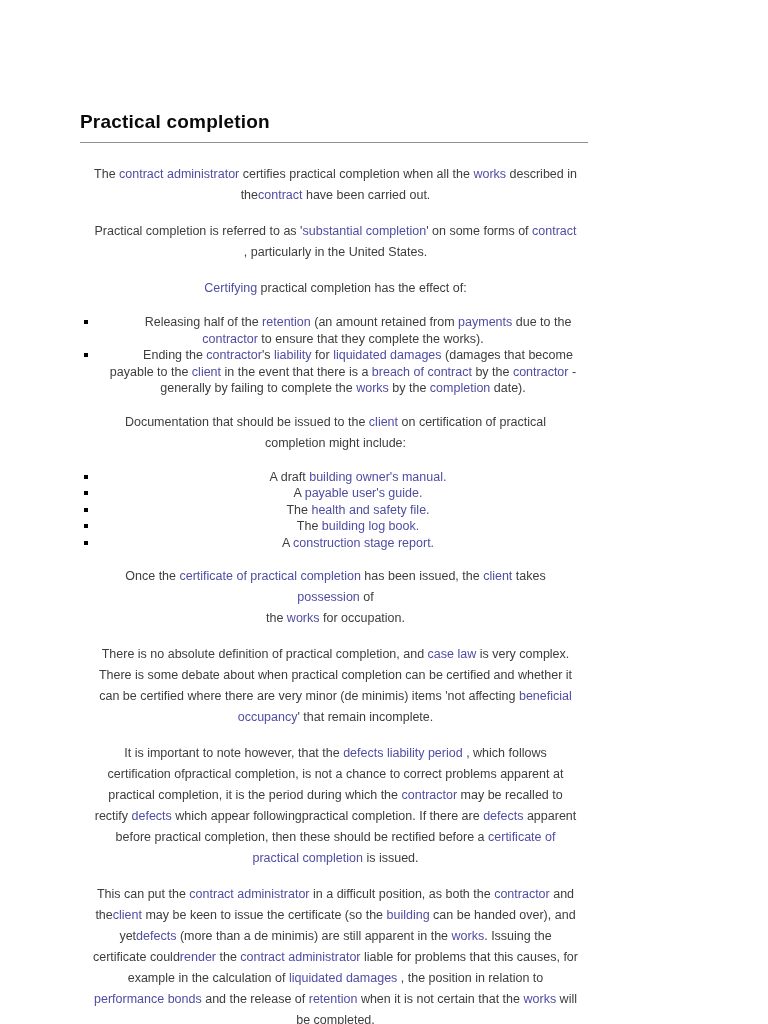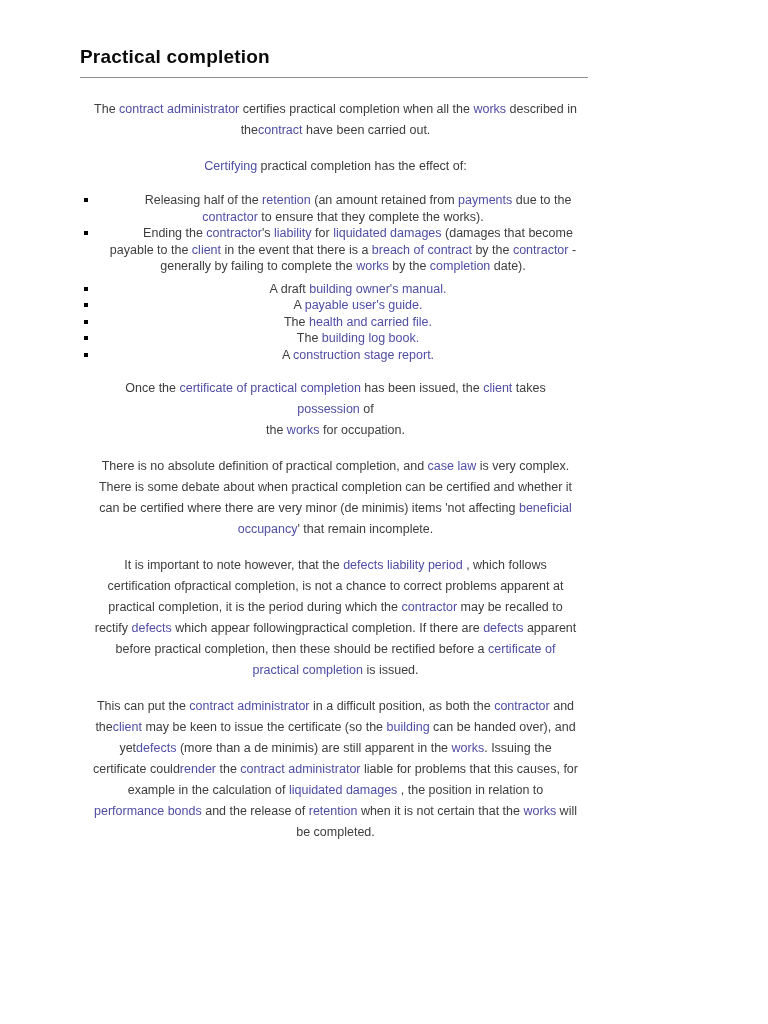--- a/index.html
+++ b/index.html
@@ -10,21 +10,21 @@
   body {
     width: 768px;
     height: 1024px;
     overflow: hidden;
     font-family: "Liberation Sans", "DejaVu Sans", sans-serif;
   }
   .page {
     box-sizing: border-box;
     width: 668px;
     height: 1024px;
-    padding: 46px 80px 0 80px;
+    padding: 111px 80px 0 80px;
     background: #ffffff;
   }
   .doc-title {
     font-size: 19px;
     font-weight: bold;
     color: #0a0a0a;
     margin: 0;
     letter-spacing: 0.2px;
   }
   .title-rule {
@@ -72,29 +72,31 @@
   }
 </style>
 </head>
 <body>
 
 <div class="page">
   <h1 class="doc-title">Practical completion</h1>
   <hr class="title-rule">
   <div class="doc-body" id="doc-body">
       <p class="para"><span class="txt">The </span><span class="link">contract administrator</span><span class="txt"> certifies practical completion when all the </span><span class="link">works</span><span class="txt"> described in</span><br><span class="txt">the</span><span class="link">contract</span><span class="txt"> have been carried out.</span></p>
+      <p class="para"><span class="txt">Practical completion is referred to as '</span><span class="link">substantial completion</span><span class="txt">' on some forms of </span><span class="link">contract</span><span class="txt"> , particularly in the United States.</span></p>
       <p class="para"><span class="link">Certifying</span><span class="txt"> practical completion has the effect of:</span></p>
       <ul class="doc-list">
         <li><span class="bullet"></span><span class="txt">Releasing half of the </span><span class="link">retention</span><span class="txt"> (an amount retained from </span><span class="link">payments</span><span class="txt"> due to the </span><span class="link">contractor</span><span class="txt"> to ensure that they complete the works).</span></li>
         <li><span class="bullet"></span><span class="txt">Ending the </span><span class="link">contractor</span><span class="txt">'s </span><span class="link">liability</span><span class="txt"> for </span><span class="link">liquidated damages</span><span class="txt"> (damages that become payable to the </span><span class="link">client</span><span class="txt"> in the event that there is a </span><span class="link">breach of contract</span><span class="txt"> by the </span><span class="link">contractor</span><span class="txt"> - generally by failing to complete the </span><span class="link">works</span><span class="txt"> by the </span><span class="link">completion</span><span class="txt"> date).</span></li>
       </ul>
+      <p class="para"><span class="txt">Documentation that should be issued to the </span><span class="link">client</span><span class="txt"> on certification of practical completion might include:</span></p>
       <ul class="doc-list">
         <li><span class="bullet"></span><span class="txt">A draft </span><span class="link">building owner's manual.</span></li>
         <li><span class="bullet"></span><span class="txt">A </span><span class="link">payable user's guide.</span></li>
-        <li><span class="bullet"></span><span class="txt">The </span><span class="link">health and carried file.</span></li>
+        <li><span class="bullet"></span><span class="txt">The </span><span class="link">health and safety file.</span></li>
         <li><span class="bullet"></span><span class="txt">The </span><span class="link">building log book.</span></li>
         <li><span class="bullet"></span><span class="txt">A </span><span class="link">construction stage report.</span></li>
       </ul>
       <p class="para"><span class="txt">Once the </span><span class="link">certificate of practical completion</span><span class="txt"> has been issued, the </span><span class="link">client</span><span class="txt"> takes </span><span class="link">possession</span><span class="txt"> of</span><br><span class="txt">the </span><span class="link">works</span><span class="txt"> for occupation.</span></p>
       <p class="para"><span class="txt">There is no absolute definition of practical completion, and </span><span class="link">case law</span><span class="txt"> is very complex. There is some debate about when practical completion can be certified and whether it can be certified where there are very minor (de minimis) items 'not affecting </span><span class="link">beneficial occupancy</span><span class="txt">' that remain incomplete.</span></p>
       <p class="para"><span class="txt">It is important to note however, that the </span><span class="link">defects liability period</span><span class="txt"> , which follows certification ofpractical completion, is not a chance to correct problems apparent at practical completion, it is the period during which the </span><span class="link">contractor</span><span class="txt"> may be recalled to rectify </span><span class="link">defects</span><span class="txt"> which appear followingpractical completion. If there are </span><span class="link">defects</span><span class="txt"> apparent before practical completion, then these should be rectified before a </span><span class="link">certificate of practical completion</span><span class="txt"> is issued.</span></p>
       <p class="para"><span class="txt">This can put the </span><span class="link">contract administrator</span><span class="txt"> in a difficult position, as both the </span><span class="link">contractor</span><span class="txt"> and the</span><span class="link">client</span><span class="txt"> may be keen to issue the certificate (so the </span><span class="link">building</span><span class="txt"> can be handed over), and yet</span><span class="link">defects</span><span class="txt"> (more than a de minimis) are still apparent in the </span><span class="link">works</span><span class="txt">. Issuing the certificate could</span><span class="link">render</span><span class="txt"> the </span><span class="link">contract administrator</span><span class="txt"> liable for problems that this causes, for example in the calculation of </span><span class="link">liquidated damages</span><span class="txt"> , the position in relation to </span><span class="link">performance bonds</span><span class="txt"> and the release of </span><span class="link">retention</span><span class="txt"> when it is not certain that the </span><span class="link">works</span><span class="txt"> will be completed.</span></p>
     </div>
 </div>
 

